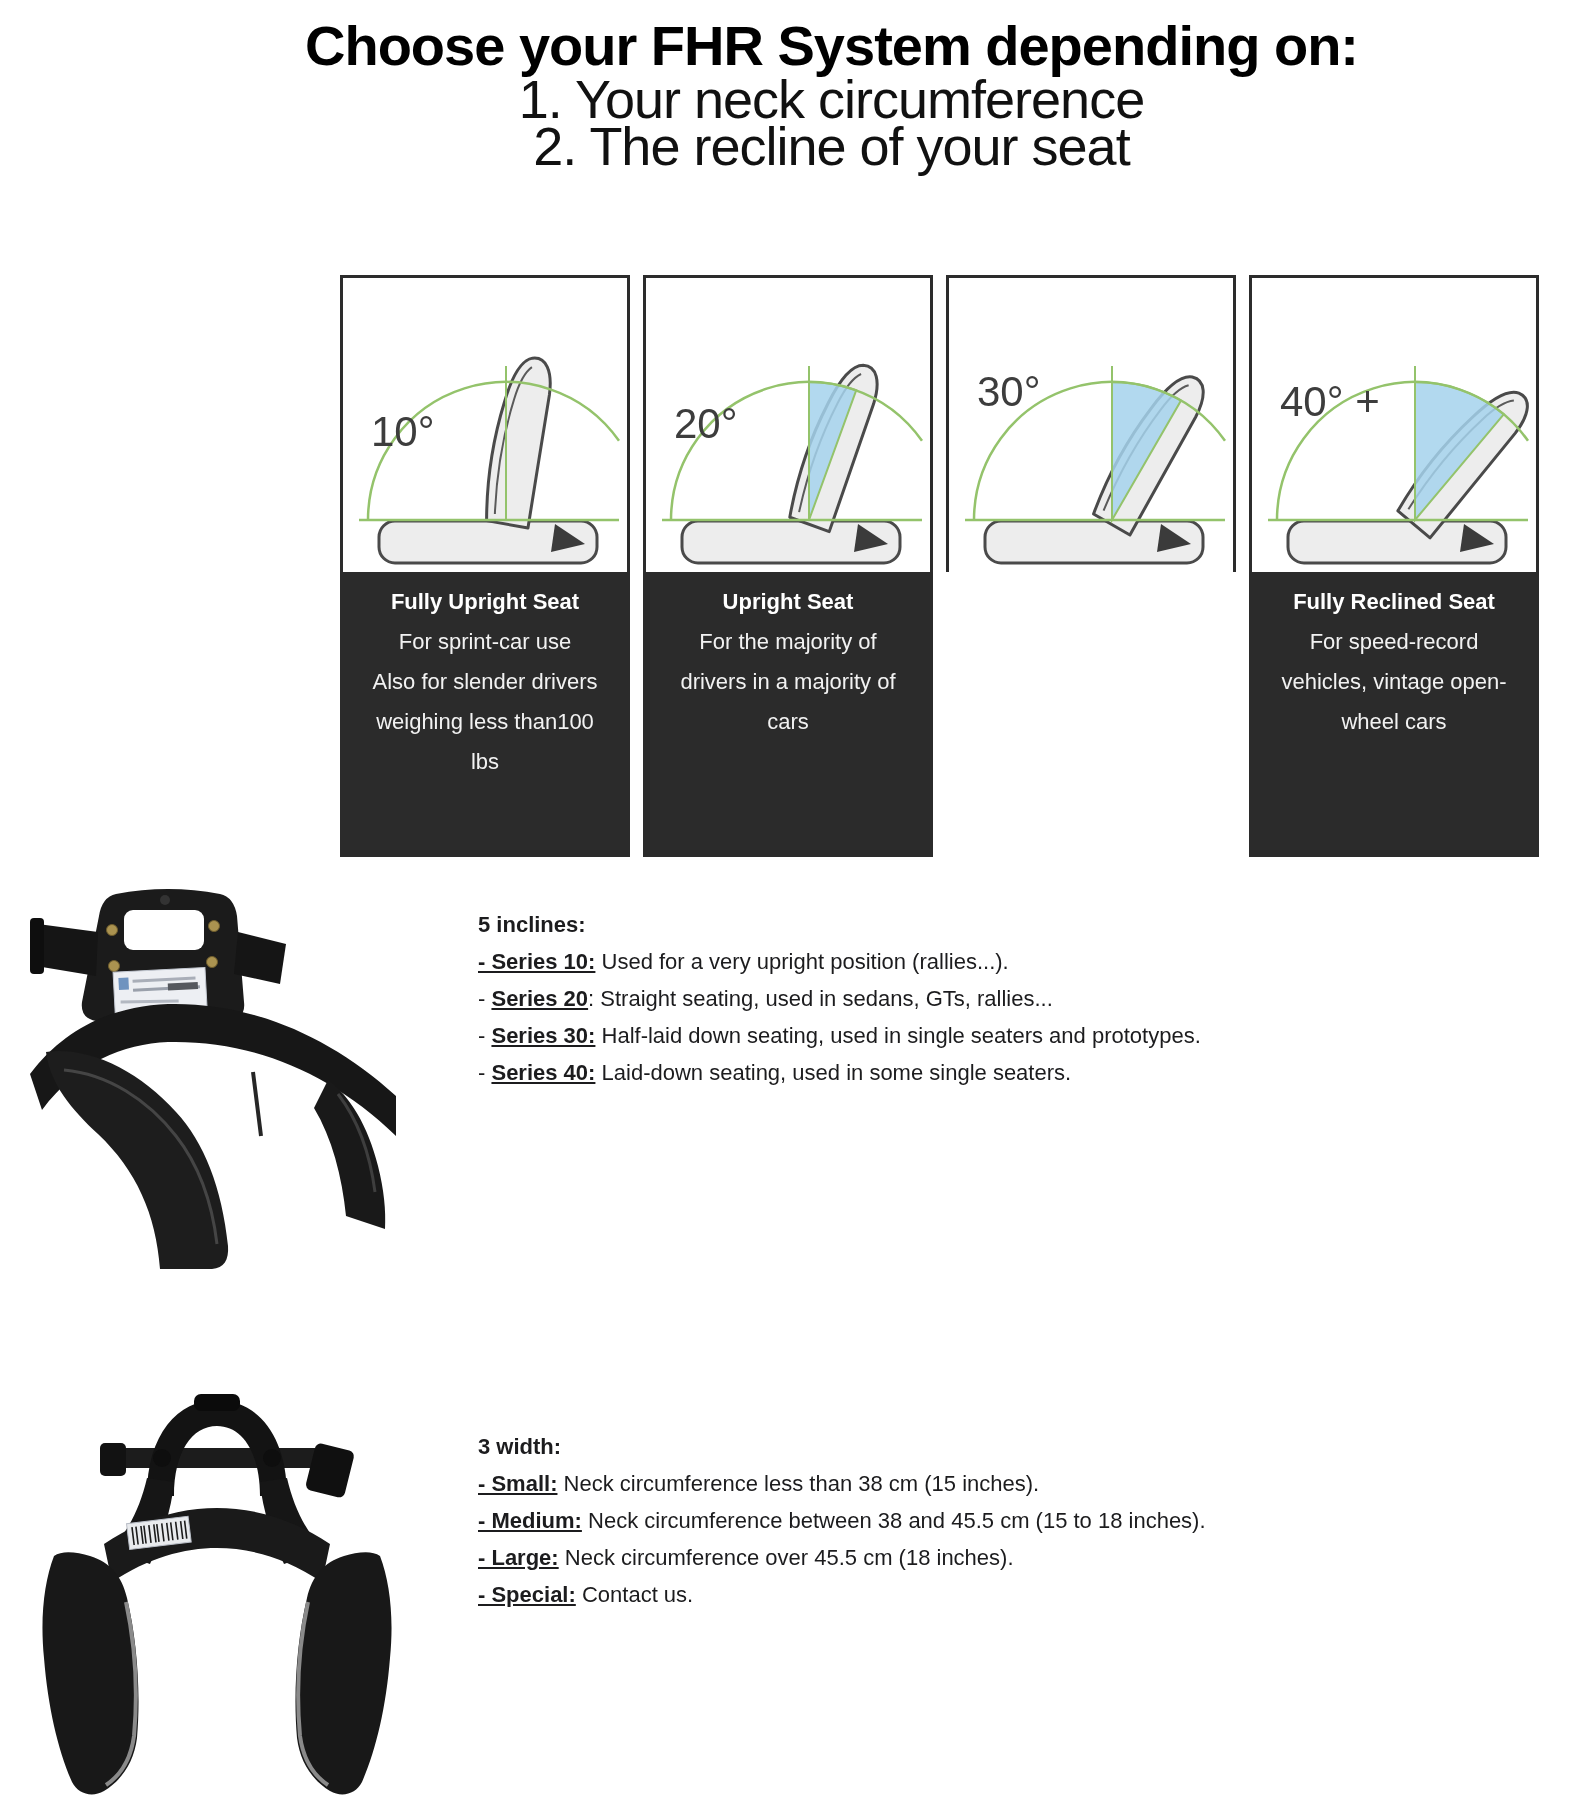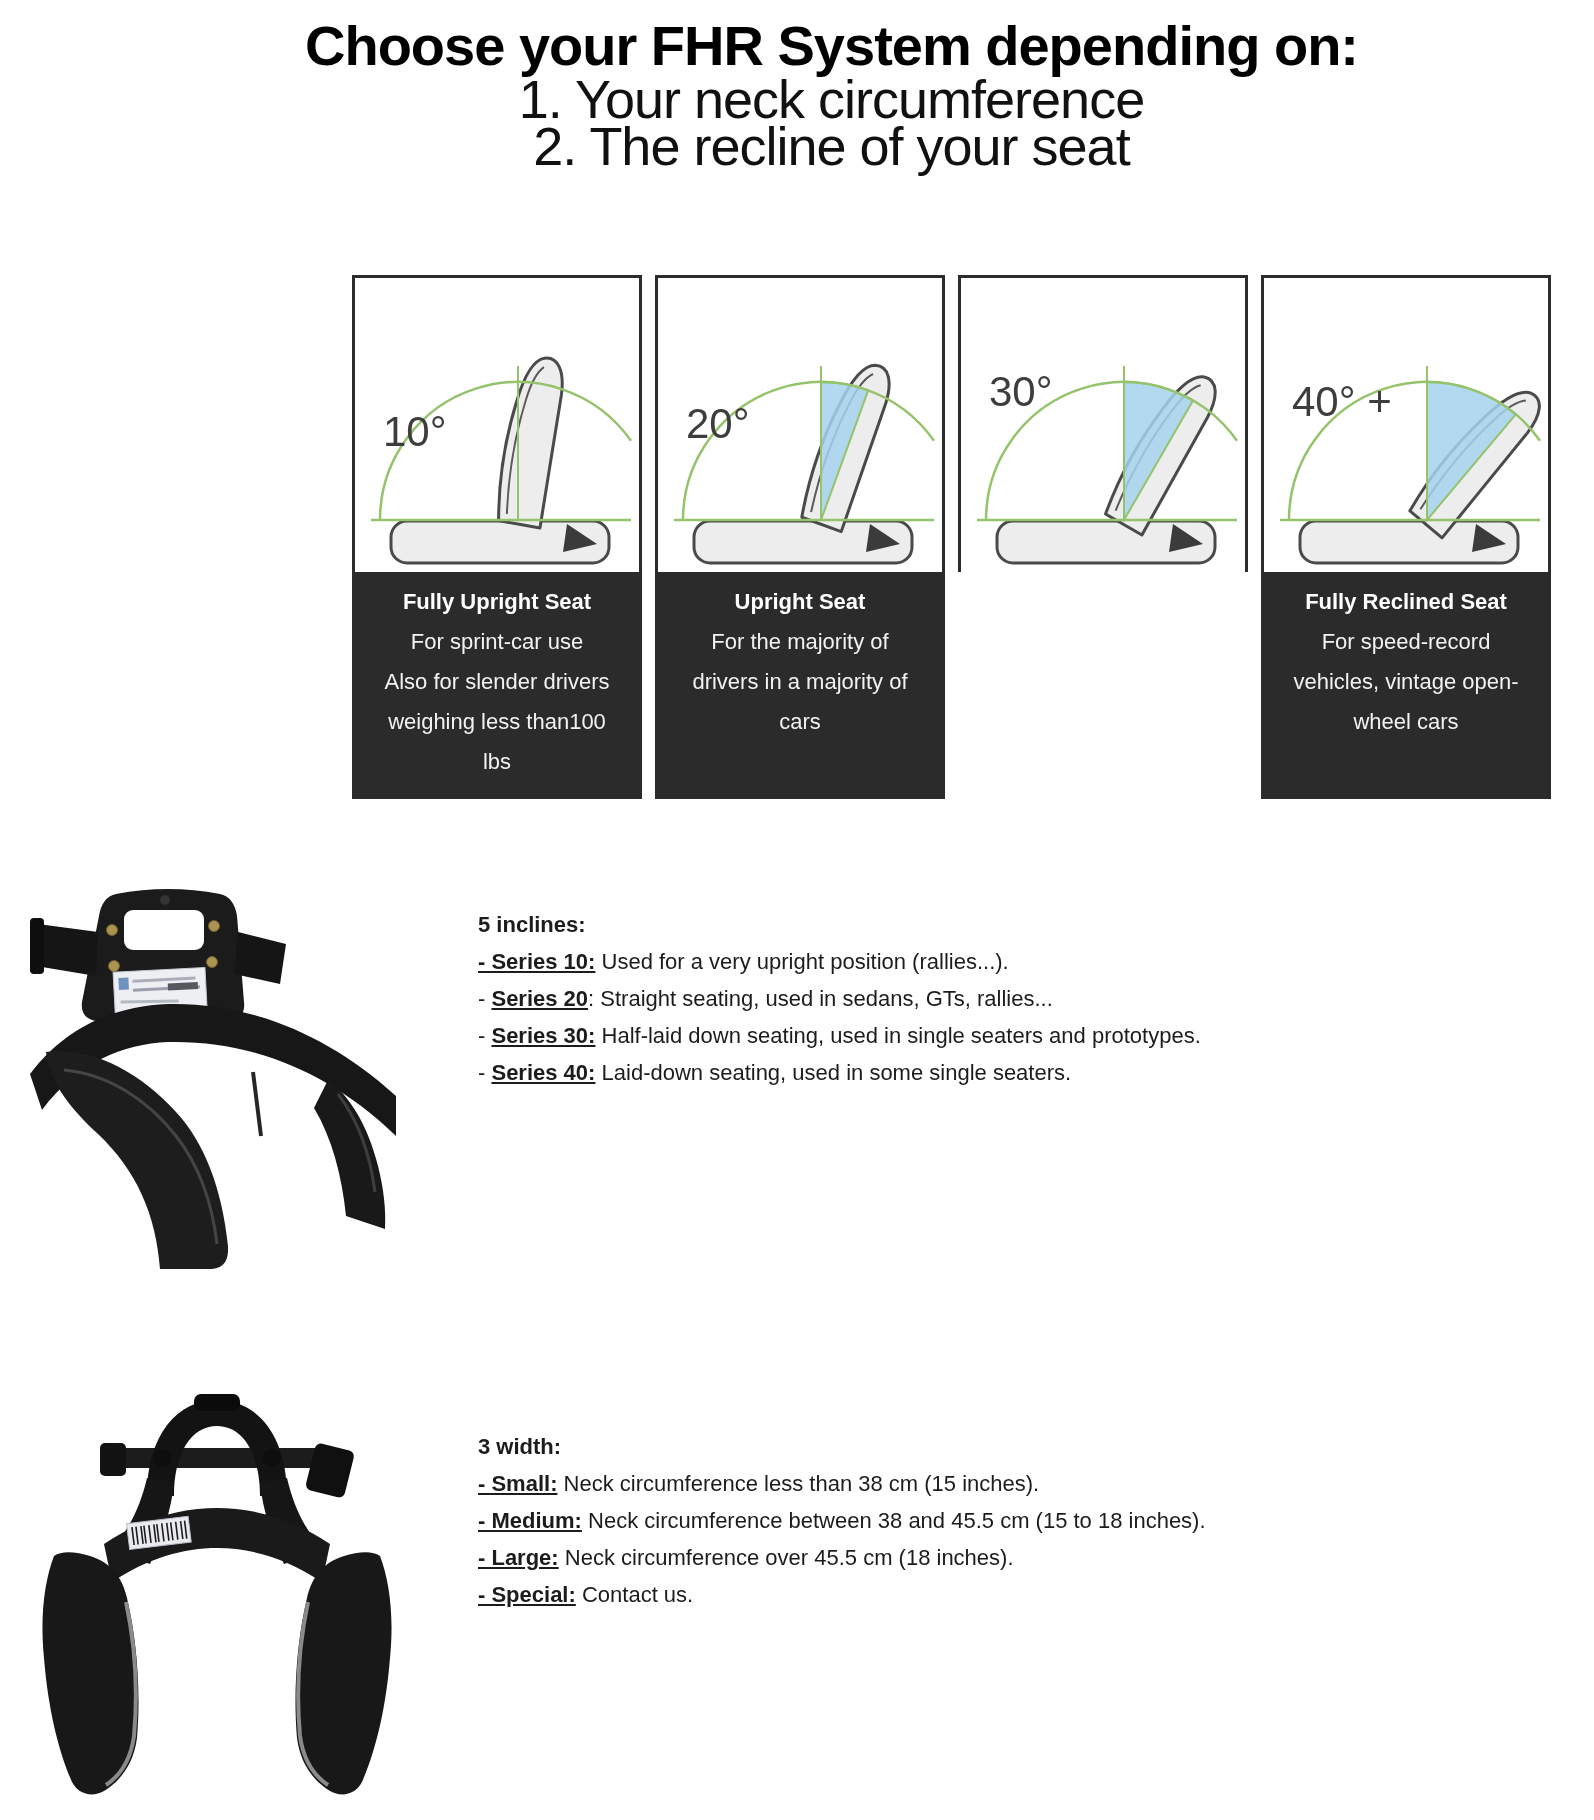--- a/index.html
+++ b/index.html
@@ -6,25 +6,25 @@
   html,body { background:#fff; }
   body { font-family:"Liberation Sans","DejaVu Sans",sans-serif; color:#1c1c1e; }
   .page { position:relative; width:1594px; height:1820px; background:#fff; overflow:hidden; }
 
   
   .header { position:absolute; top:16px; left:0; width:100%; text-align:center; padding-left:69px; }
   .header .title { font-size:56px; font-weight:bold; color:#000; letter-spacing:-1px; line-height:60px; }
   .header .subtitle { font-size:54px; font-weight:normal; color:#111; letter-spacing:-1px; line-height:47px; }
 
   
-  .panels { position:absolute; top:275px; left:340px; display:flex; gap:13px;margin-left:12px; }
+  .panels { position:absolute; top:275px; left:340px; display:flex; gap:13px; }
   .panel { width:290px; display:flex; flex-direction:column; }
   .panel-img { height:297px; background:#fff; border:3px solid #2c2c2c; border-bottom:none; overflow:hidden; }
   .panel-img svg { display:block; }
-  .panel-cap { height:227px; background:#2b2b2b; color:#f2f2f2; text-align:center;
+  .panel-cap { height:285px; background:#2b2b2b; color:#f2f2f2; text-align:center;
                padding:10px 14px 0 14px; font-size:22px; line-height:40px; }
   .cap-title { font-weight:bold; color:#fff; }
 
   
   .product { position:absolute; }
   .product svg { display:block; }
   #hansRear  { top:884px;  left:28px; width:370px; height:390px; }
   #hansFront { top:1386px; left:42px; width:350px; height:412px; }
 
   

